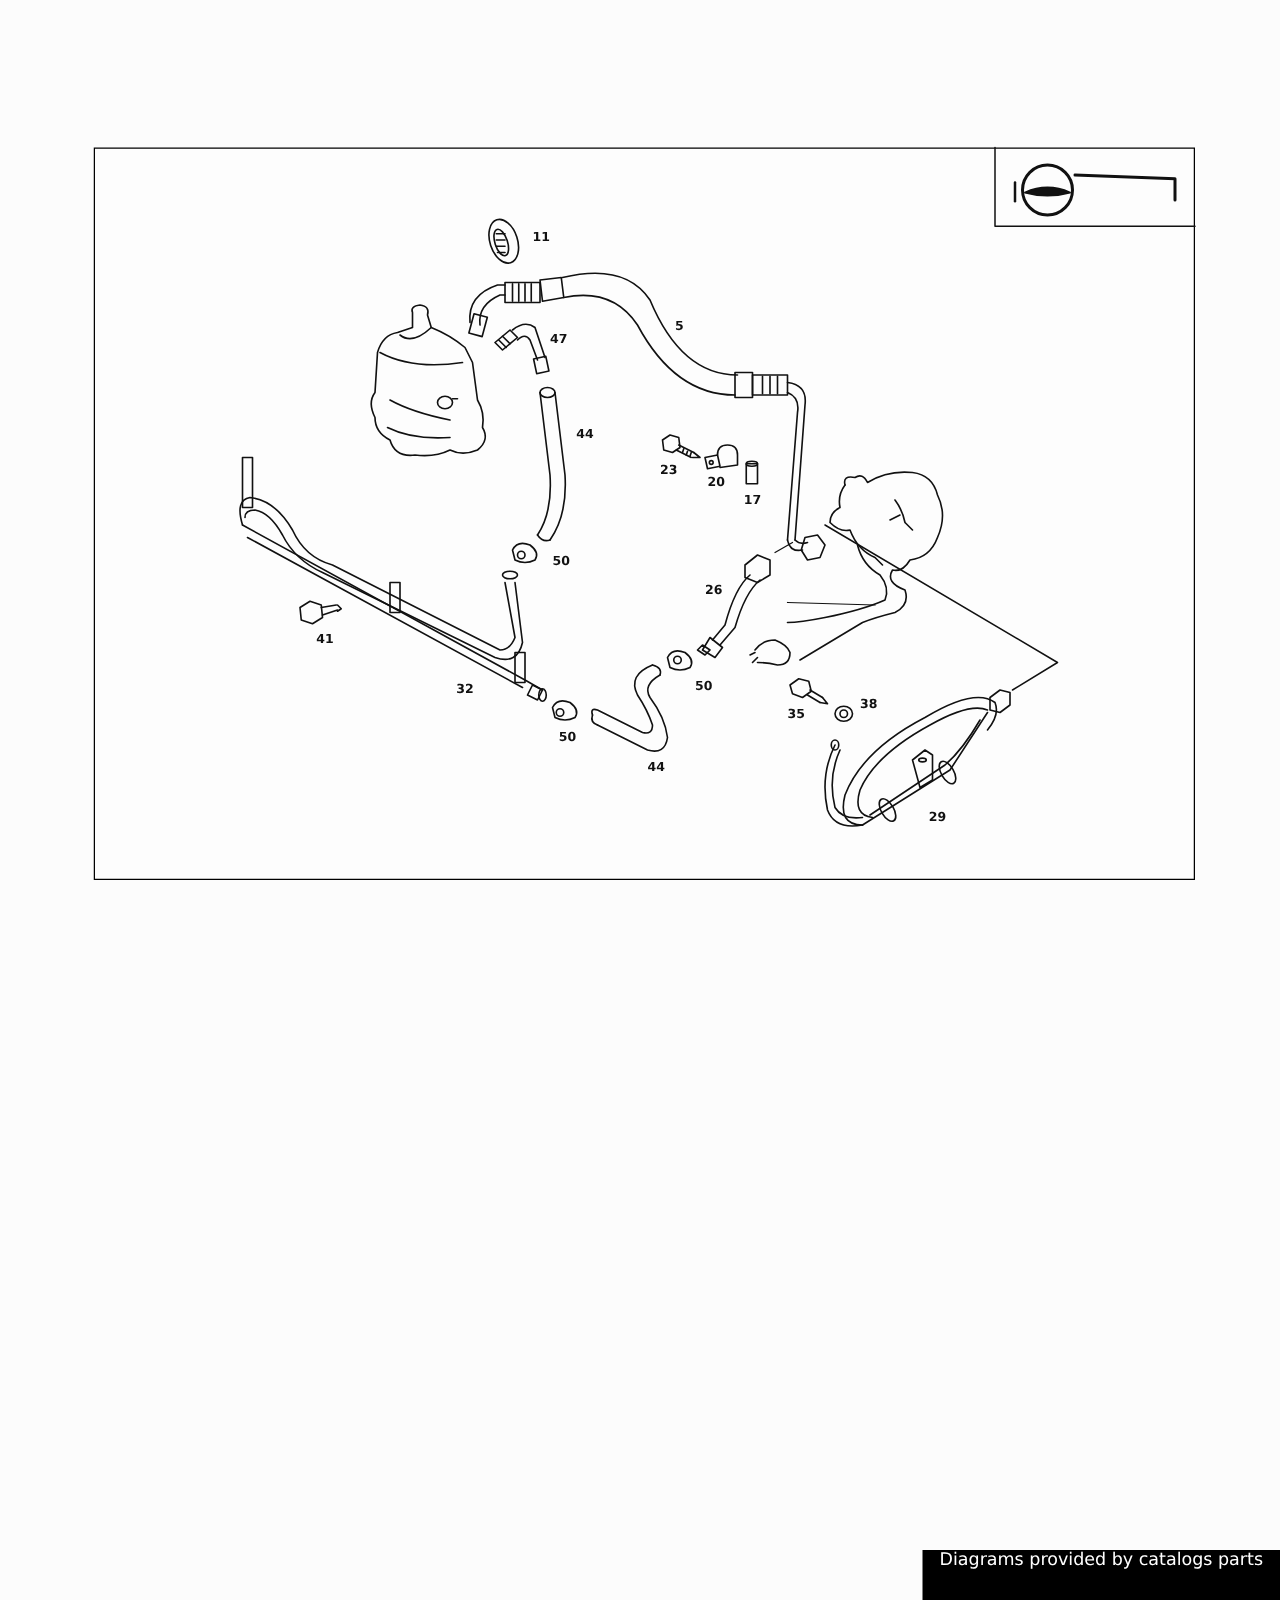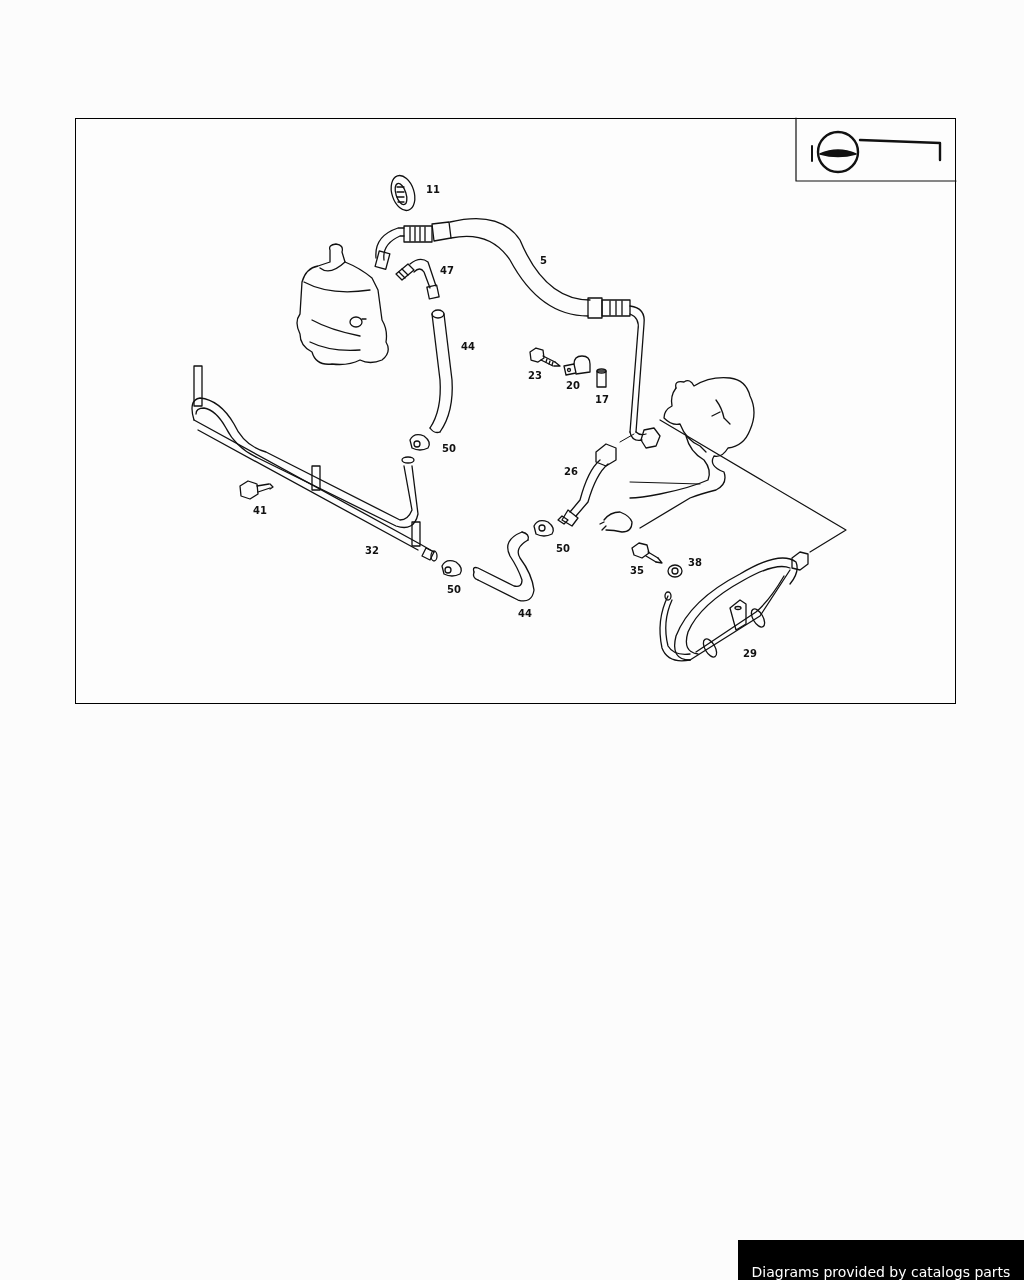--- a/index.html
+++ b/index.html
@@ -1,20 +1,20 @@
 <!DOCTYPE html>
 <html><head>
   <meta charset="utf-8">
   <style>
     html, body { margin: 0; padding: 0; background: #fcfcfc; }
     body { width: 1024px; height: 1280px; position: relative; overflow: hidden; font-family: "DejaVu Sans", sans-serif; }
     #diagram-frame { position: absolute; left: 75px; top: 118px; width: 879px; height: 584px; border: 1.5px solid #000; background: #fdfdfd; box-sizing: content-box; }
     #diagram-svg { position: absolute; left: 0; top: 0; width: 1024px; height: 1280px; }
     .callout { font-family: "DejaVu Sans", sans-serif; font-size: 10px; font-weight: bold; fill: #111; }
-    #footer-banner { position: absolute; right: 0; bottom: 0; width: 286px; height: 40px; background: #000; color: #fff; display: flex; align-items: flex-end; justify-content: center; font-family: "DejaVu Sans", sans-serif; font-size: 14px; }
+    #footer-banner { position: absolute; right: 0; bottom: 0; width: 286px; height: 40px; background: #000; color: #fff; display: flex; align-items: flex-start; justify-content: center; font-family: "DejaVu Sans", sans-serif; font-size: 14px; }
   </style>
 </head>
 <body>
 
 <div id="diagram-frame"></div>
 
 <svg id="diagram-svg" viewBox="0 0 1024 1280" xmlns="http://www.w3.org/2000/svg" fill="none" stroke="#111" stroke-width="1.3" stroke-linecap="round" stroke-linejoin="round">
 
   <g>
     <path d="M796 118 V181 H956" stroke-width="1.2"></path>

